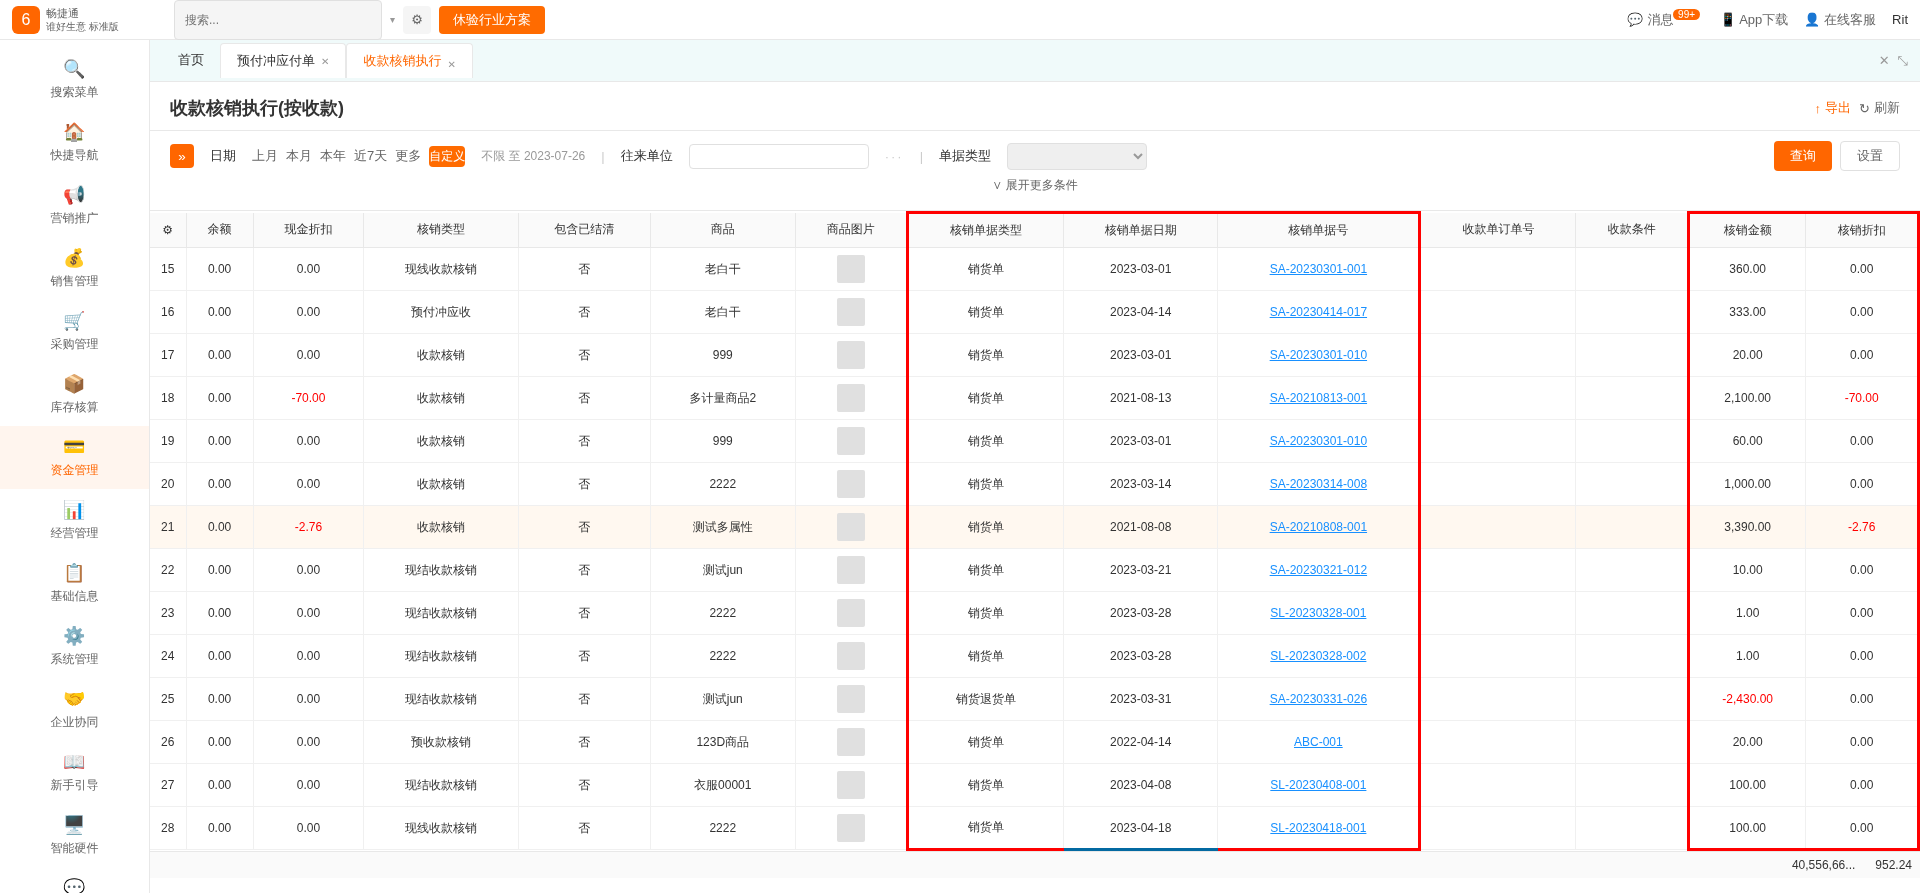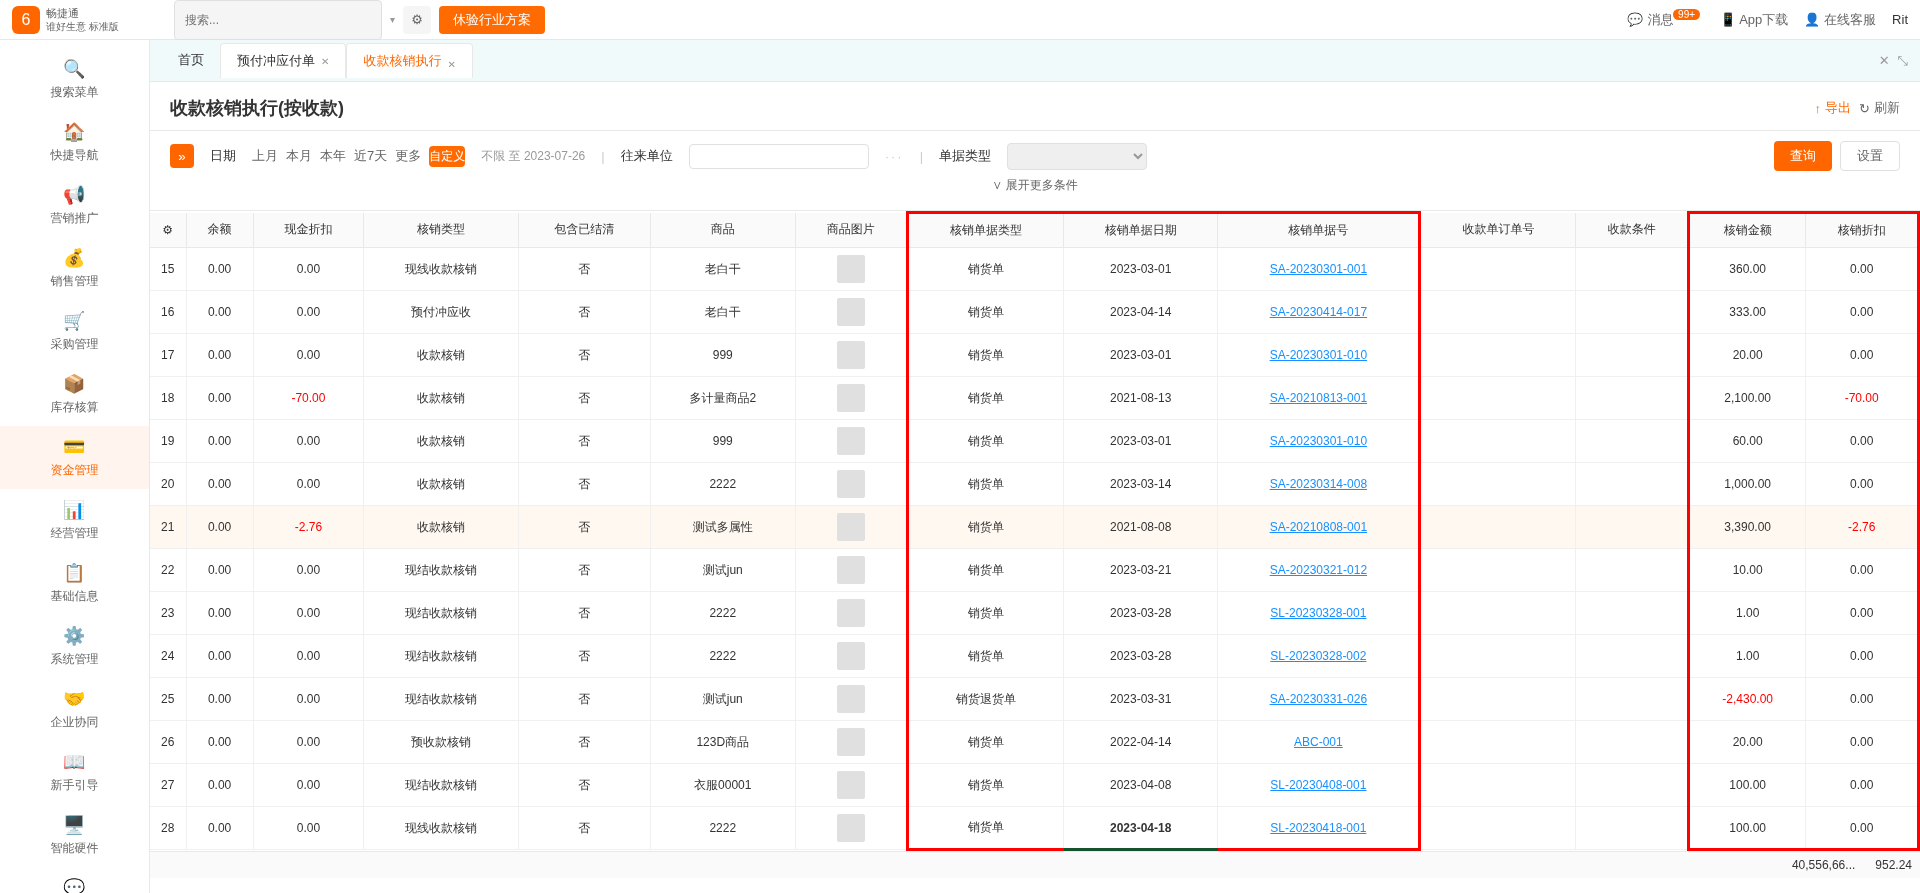--- a/index.html
+++ b/index.html
@@ -471,21 +471,21 @@
   </tr>
               <tr>
     <td>28</td>
     <td>0.00</td>
     <td>0.00</td>
     <td>现线收款核销</td>
     <td>否</td>
     <td>2222</td>
     <td><div style="width:28px;height:28px;background:#e0e0e0;border-radius:2px;display:inline-block;vertical-align:middle;"></div></td>
     <td style="border-left: 3px solid red; border-bottom: 3px solid red;">销货单</td>
-    <td style="border-bottom: 3px solid #14532d; font-weight: bold;">2023-04-18</td>
+    <td style="border-bottom: 3px solid #0369a1;">2023-04-18</td>
     <td style="border-right: 3px solid red; border-bottom: 3px solid red;"><span style="color:#1890ff;cursor:pointer;text-decoration:underline;">SL-20230418-001</span></td>
     <td></td>
     <td></td>
     <td style="border-left: 3px solid red; border-bottom: 3px solid red;">100.00</td>
     <td style="border-right: 3px solid red; border-bottom: 3px solid red;">0.00</td>
   </tr>
             </tbody>
         </table>
 
         <div style="background:#fafafa; border-top:1px solid #e8e8e8; padding:6px 0; display:flex; justify-content:flex-end;">

